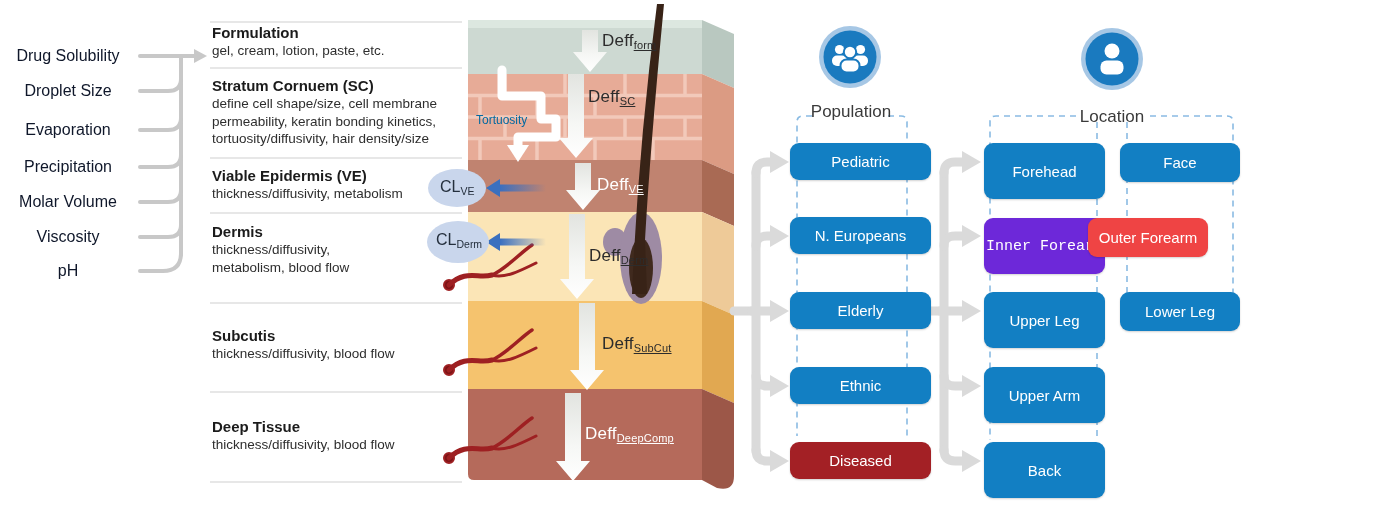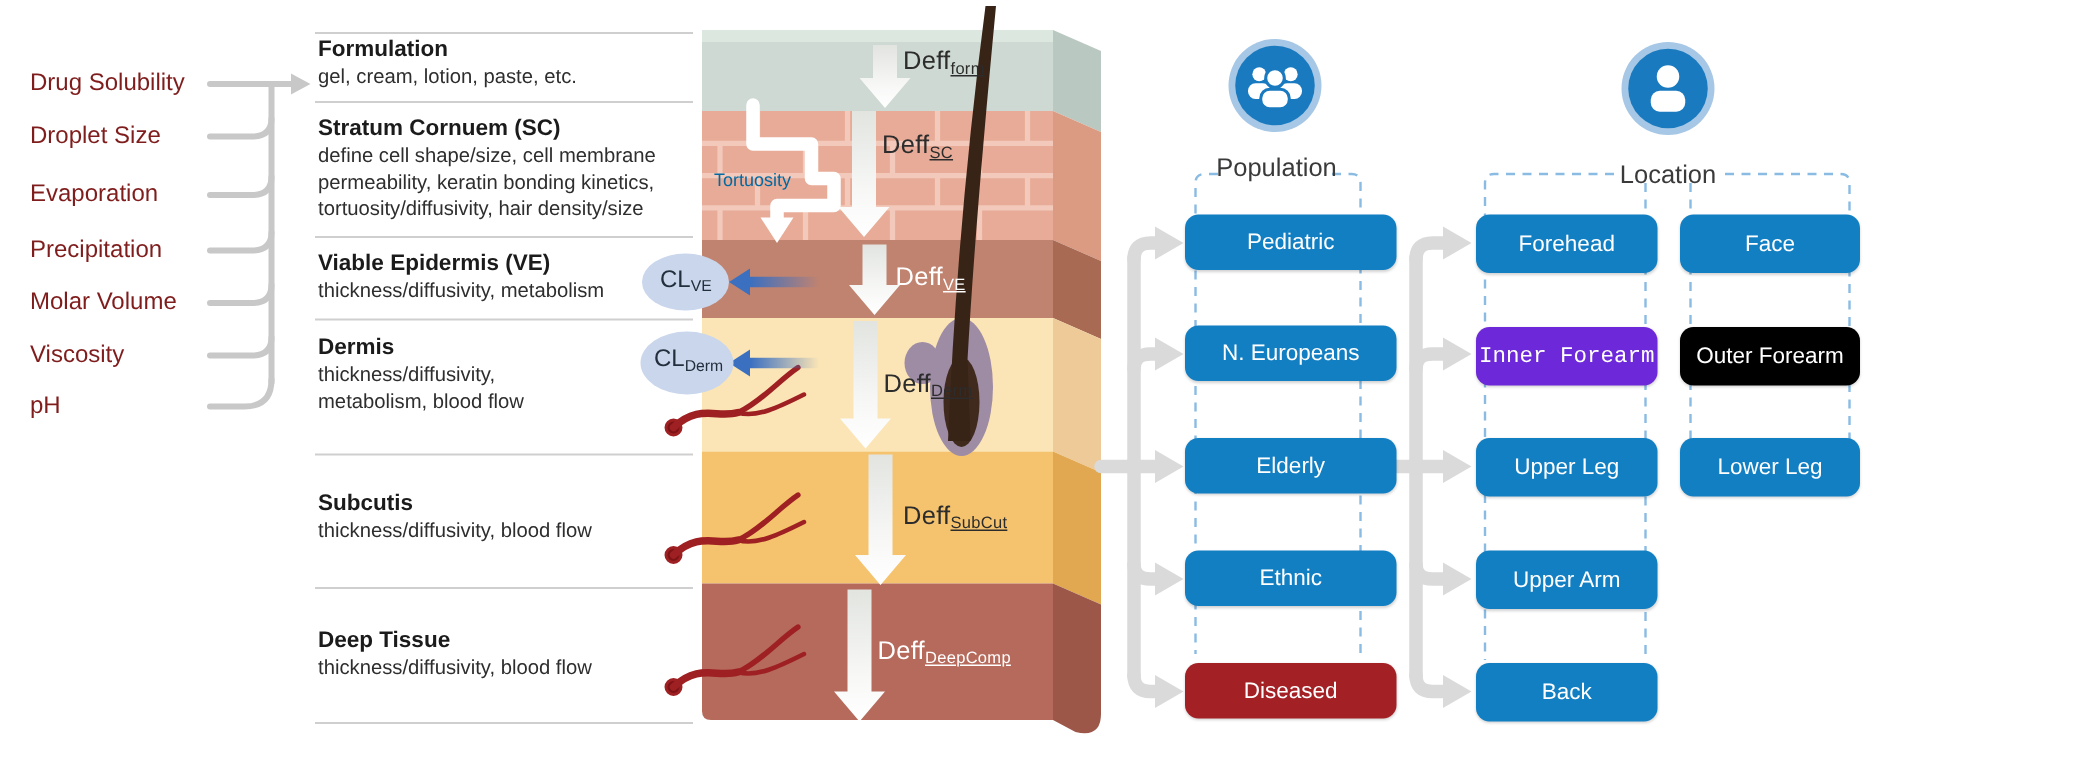--- a/index.html
+++ b/index.html
@@ -1,33 +1,33 @@
 <!DOCTYPE html>
 <html><head>
 <meta charset="utf-8">
 <style>
   html,body{margin:0;padding:0;background:#fff;}
   .canvas{position:relative;width:1398px;height:518px;background:#fff;
           font-family:"Liberation Sans",sans-serif;overflow:hidden;}
   svg.scene{position:absolute;left:0;top:0;}
-  .input-label{position:absolute;left:0;width:136px;text-align:left;
-               font-size:16px;color:#7f1d1d;white-space:nowrap;margin-left:20px;}
+  .input-label{position:absolute;left:0;width:136px;text-align:center;
+               font-size:16px;color:#0f172a;white-space:nowrap;}
   .sec-title{position:absolute;left:212px;font-weight:bold;font-size:15px;color:#1b1b1b;white-space:nowrap;}
   .sec-desc{position:absolute;left:212px;font-size:13.5px;color:#2e2e2e;line-height:17.5px;}
   .deff{position:absolute;font-size:17px;color:#2c2c2c;white-space:nowrap;letter-spacing:.2px;}
   .deff.light{color:#ffffff;}
   .deff sub{font-size:11px;vertical-align:-3px;text-decoration:underline;}
   .cl{position:absolute;font-size:16px;color:#242f3d;white-space:nowrap;}
   .cl sub{font-size:10.5px;vertical-align:-3px;}
   .tort{position:absolute;font-size:12px;color:#0369a1;white-space:nowrap;}
   .pill{position:absolute;border-radius:9px;color:#fff;font-size:15px;
         display:flex;align-items:center;justify-content:center;
         box-shadow:0 1px 2px rgba(0,0,0,.18);white-space:nowrap;}
   .pill.pop{width:141px;height:37px;}
-  .pill.loc1{width:121px;height:39px;}
+  .pill.loc1{width:121px;height:56px;}
   .pill.loc2{width:120px;height:39px;}
   .group-title{position:absolute;font-size:17px;color:#3a3a3a;text-align:center;}
   .badge{position:absolute;width:64px;height:64px;}
 </style>
 </head>
 <body>
 
 <div class="canvas">
 
   <svg class="scene" width="1398" height="518" viewBox="0 0 1398 518">
@@ -283,17 +283,17 @@
   </div>
   <div class="group-title" style="left:1052px;top:107px;width:120px">Location</div>
 
   <div>
     <div class="pill loc1" style="left: 984px; top: 143px; background-color: rgb(18, 127, 195);">Forehead</div>
     <div class="pill loc1" style="left: 984px; top: 218px; background-color: #6d28d9; font-family: Liberation Mono, monospace;">Inner Forearm</div>
     <div class="pill loc1" style="left: 984px; top: 292px; background-color: rgb(18, 127, 195);">Upper Leg</div>
     <div class="pill loc1" style="left: 984px; top: 367px; background-color: rgb(18, 127, 195);">Upper Arm</div>
     <div class="pill loc1" style="left: 984px; top: 442px; background-color: rgb(18, 127, 195);">Back</div>
     <div class="pill loc2" style="left: 1120px; top: 143px; background-color: rgb(18, 127, 195);">Face</div>
-    <div class="pill loc2" style="left: 1120px; top: 218px; background-color: #000000;">Outer Forearm</div>
+    <div class="pill loc2" style="left: 1088px; top: 218px; background-color: #ef4444;">Outer Forearm</div>
     <div class="pill loc2" style="left: 1120px; top: 292px; background-color: rgb(18, 127, 195);">Lower Leg</div>
   </div>
 
 </div>
 
 </body></html>

